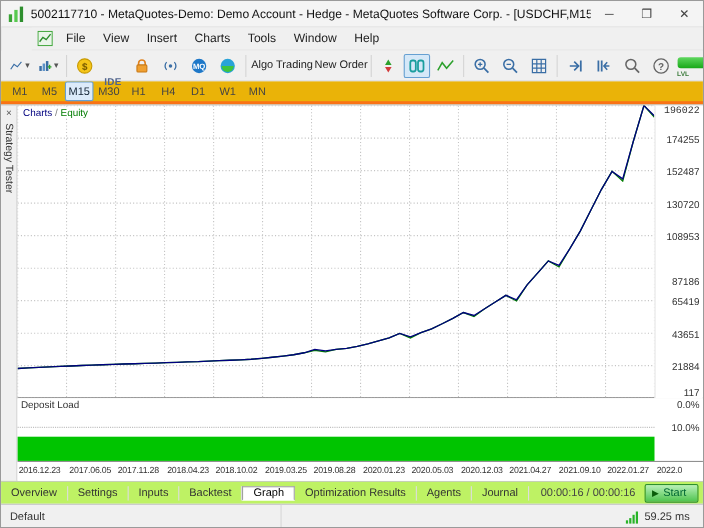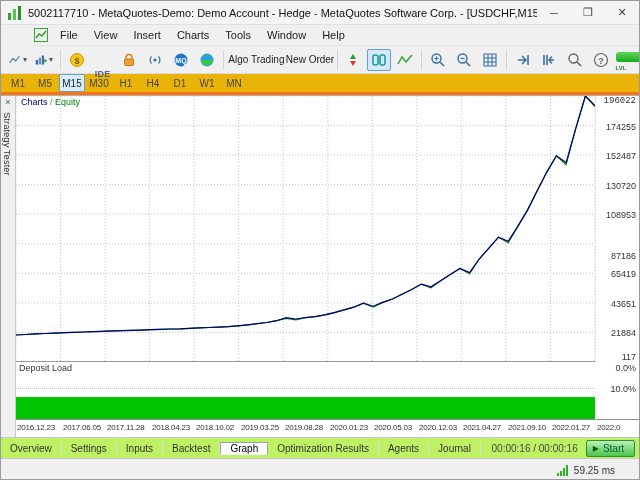--- a/index.html
+++ b/index.html
@@ -70,21 +70,21 @@
   .tab-right { margin-left:auto; display:flex; align-items:center; padding-right:4px; }
   .tab-time { font-size:10px; color:#444; margin-right:8px; }
   .start-btn { height:17px; padding:0 10px 0 6px; font-size:10px; font-family:inherit; color:#063; background:linear-gradient(#b9f0b9,#4fc44f); border:1px solid #2e8f2e; border-radius:2px; display:flex; align-items:center; cursor:default; }
   .start-btn .play { color:#0a5c0a; font-size:8px; margin-right:4px; }
 
   
   .statusbar { height:23px; background:#f0f0f0; border-top:1px solid #c8c8c8; display:flex; align-items:center; font-size:10px; color:#333; }
   .sb-cell { height:100%; display:flex; align-items:center; padding:0 8px; border-right:1px solid #d8d8d8; }
   .sb-help { width:250px; }
   .sb-profile { width:255px; }
-  .sb-right { margin-left:auto; display:flex; align-items:flex-end; padding-right:24px; }
+  .sb-right { margin-left:auto; display:flex; align-items:flex-end; padding-right:12px; }
   .conn-bars { display:flex; align-items:flex-end; height:11px; margin-right:5px; }
   .conn-bars i { display:block; width:2px; background:#28b428; margin-right:1px; }
   .cb1{height:3px;} .cb2{height:5px;} .cb3{height:8px;} .cb4{height:11px;}
 </style>
 </head>
 <body>
 
 <div class="window">
 
   <div class="titlebar">
@@ -361,20 +361,21 @@
     <div class="tab-right">
       <span class="tab-time">00:00:16 / 00:00:16</span>
       <button class="start-btn">
         <span class="play">▶</span>
         <span>Start</span>
       </button>
     </div>
   </div>
 
   <div class="statusbar">
+    <div class="sb-cell sb-profile">Default</div>
     <div class="sb-right">
       <span class="conn-bars">
           <i class="cb1"></i>
           <i class="cb2"></i>
           <i class="cb3"></i>
           <i class="cb4"></i>
         </span>
       <span>59.25 ms</span>
     </div>
   </div>

